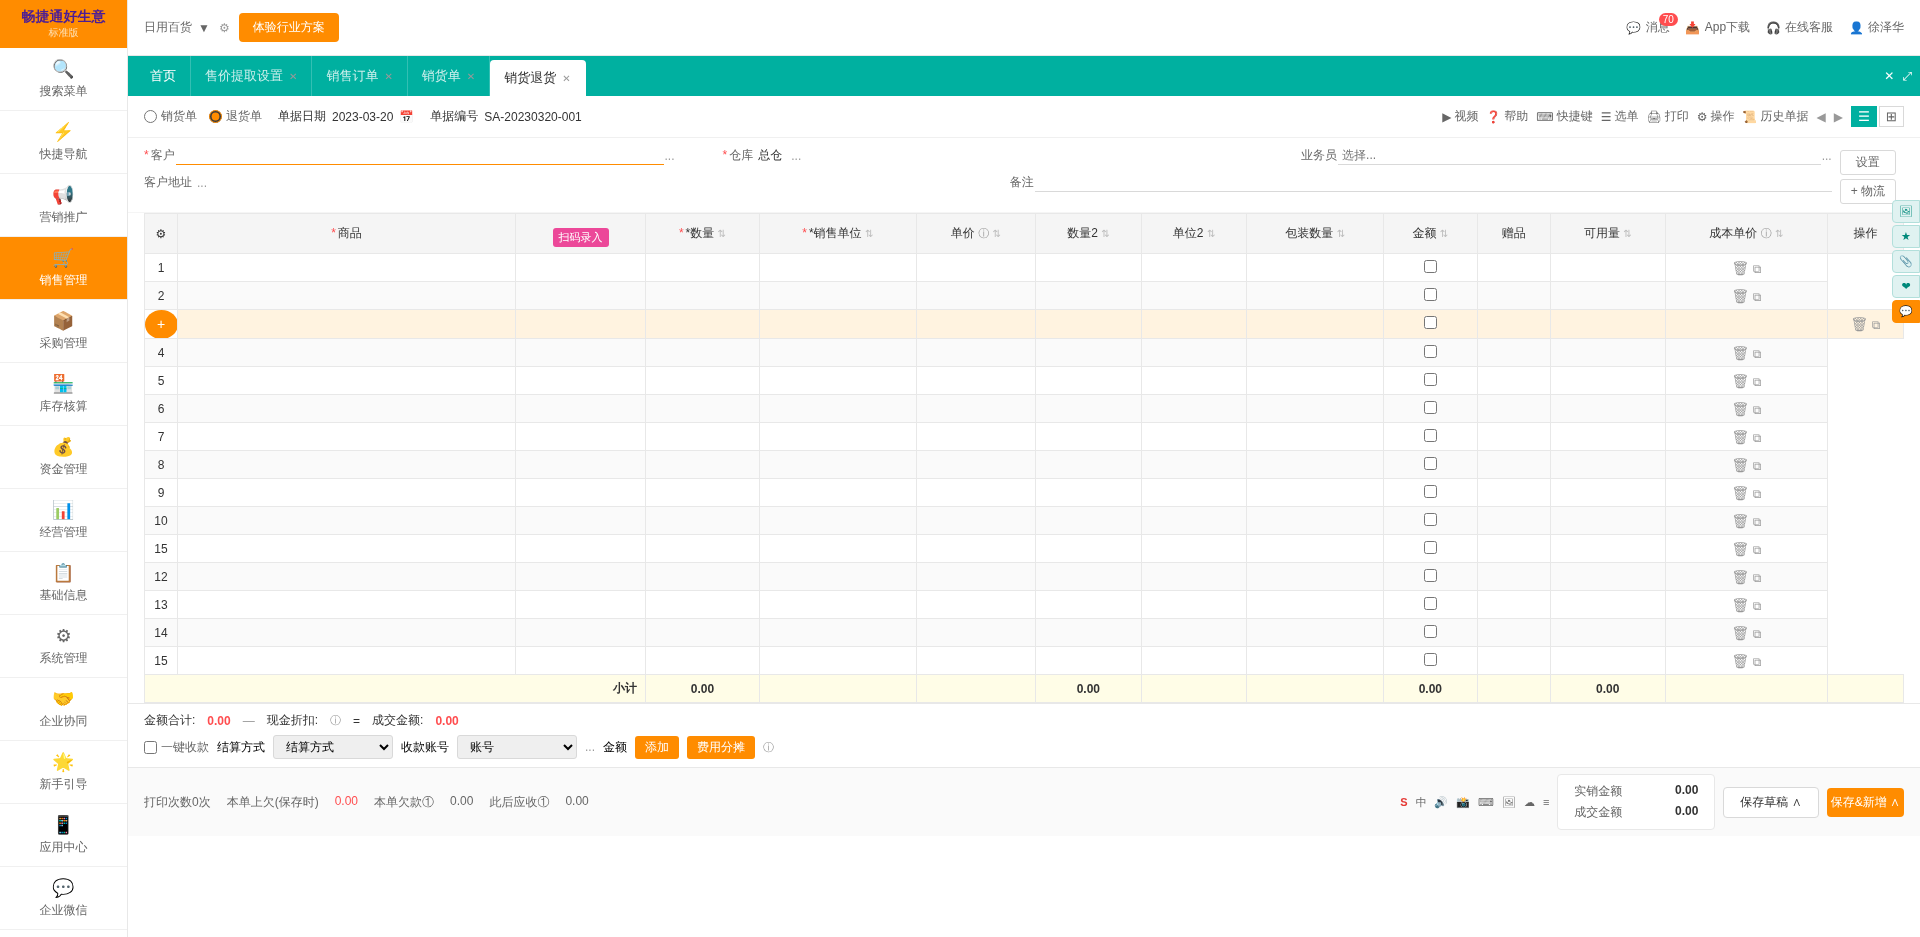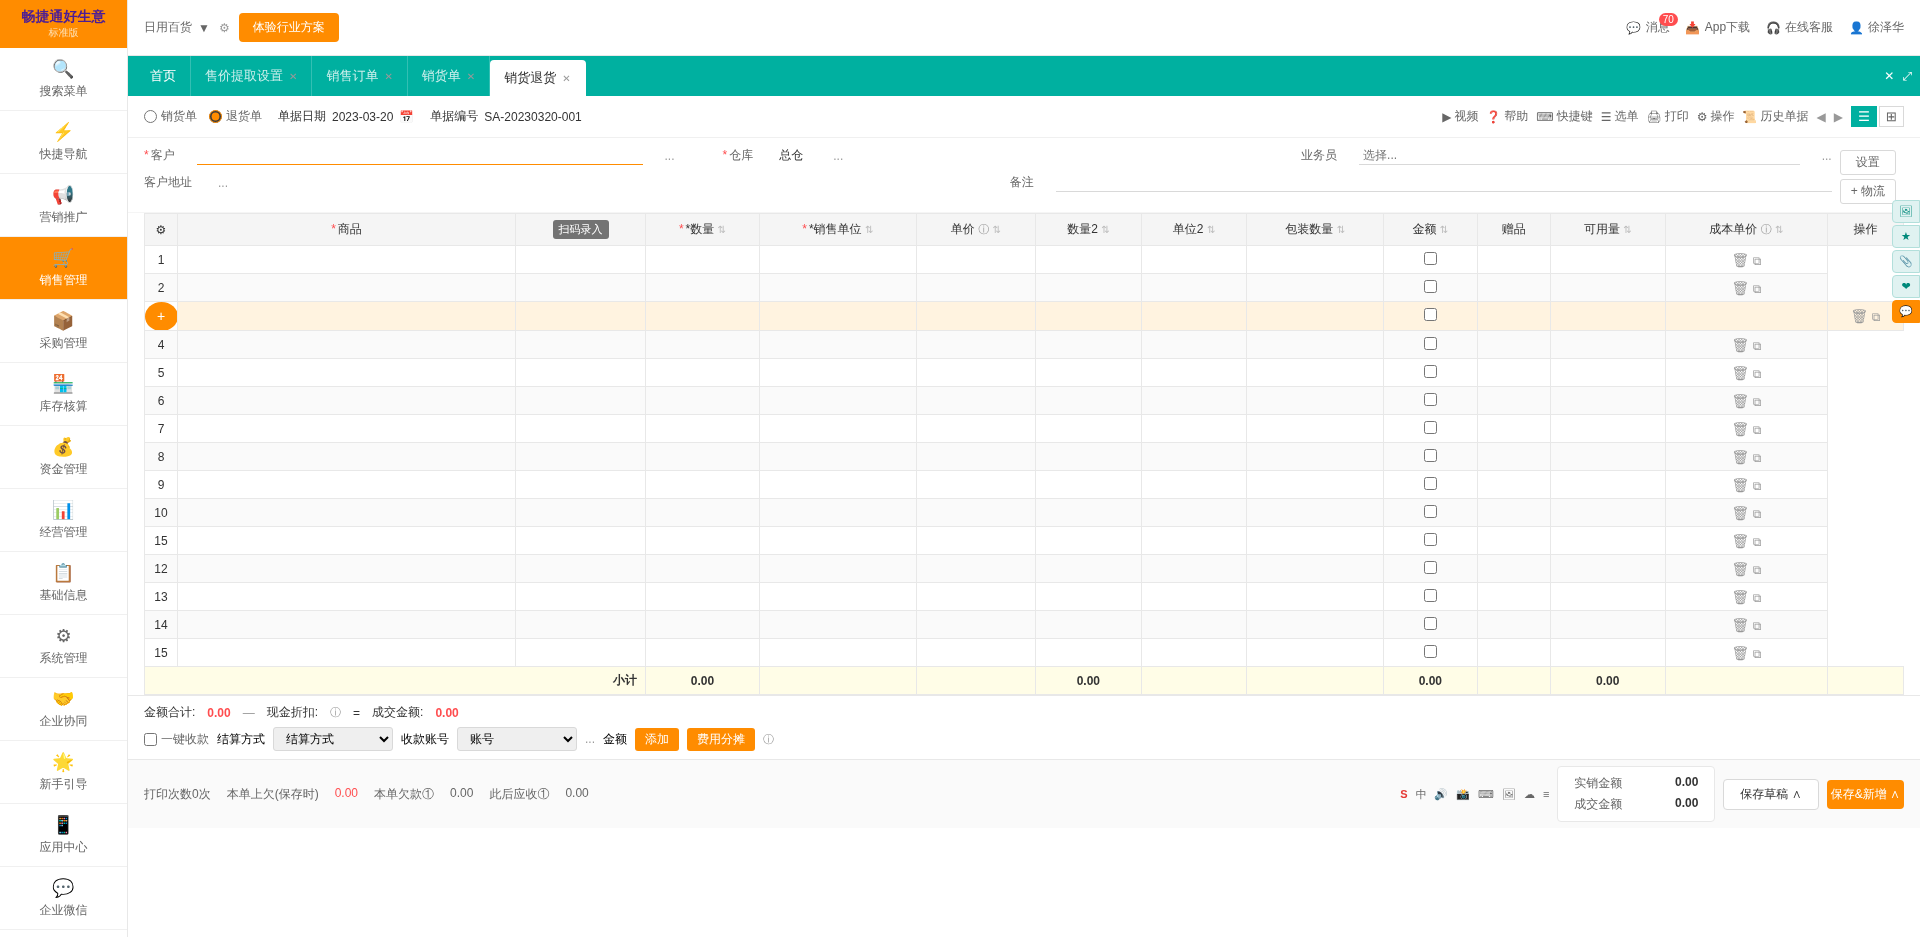--- a/index.html
+++ b/index.html
@@ -44,39 +44,39 @@
     .radio-item input { accent-color: #ff8c00; }
     .date-field { display: flex; align-items: center; gap: 6px; font-size: 12px; color: #333; }
     .header-actions { margin-left: auto; display: flex; gap: 8px; align-items: center; }
     .header-action-btn { display: flex; align-items: center; gap: 3px; color: #666; cursor: pointer; font-size: 12px; }
     .view-btns { display: flex; gap: 2px; }
     .view-btn { padding: 2px 6px; border: 1px solid #d9d9d9; cursor: pointer; color: #666; background: #fff; }
     .view-btn.active { background: #00b0a0; color: #fff; border-color: #00b0a0; }
 
     
     .form-row { padding: 8px 16px; display: flex; align-items: center; gap: 24px; border-bottom: 1px solid #f5f5f5; }
-    .form-field { display: flex; align-items: center; gap: 22px; flex: 1; }
+    .form-field { display: flex; align-items: center; gap: 1px; flex: 1; }
     .form-label { color: #666; font-size: 12px; white-space: nowrap; }
     .form-label.required::before { content: '*'; color: #ff4d4f; margin-right: 2px; }
     .form-input { flex: 1; border: none; border-bottom: 1px solid #d9d9d9; padding: 2px 4px; font-size: 12px; color: #333; outline: none; background: transparent; }
     .form-ellipsis { color: #999; cursor: pointer; }
     .side-btns { display: flex; flex-direction: column; gap: 4px; padding: 4px 8px; }
     .side-btn { border: 1px solid #d9d9d9; background: #fff; padding: 3px 10px; border-radius: 3px; cursor: pointer; font-size: 12px; color: #666; white-space: nowrap; }
 
     
     .table-container { padding: 0 16px; }
     .data-table { width: 100%; border-collapse: collapse; font-size: 12px; }
     .data-table th { background: #f5f5f5; border: 1px solid #e8e8e8; padding: 6px 8px; text-align: center; color: #333; font-weight: normal; white-space: nowrap; }
     .data-table th.required::before { content: '*'; color: #ff4d4f; margin-right: 2px; }
     .data-table td { border: 1px solid #e8e8e8; padding: 4px 6px; text-align: center; color: #333; height: 28px; }
     .data-table tr:nth-child(even) td { background: #fafafa; }
     .data-table tr.highlighted td { background: #fff3e0; }
     .data-table tr.highlighted td:first-child { background: #ff8c00; color: #fff; border-radius: 50%; }
     .row-num { color: #999; width: 30px; }
-    .barcode-btn { background: #737373; color: #fff; border: none; border-radius: 3px; padding: 2px 6px; font-size: 11px; cursor: pointer; white-space: nowrap; }
+    .barcode-btn { background: #ec4899; color: #fff; border: none; border-radius: 3px; padding: 2px 6px; font-size: 11px; cursor: pointer; white-space: nowrap; margin-top: 8px; }
     .checkbox-cell { text-align: center; }
     .delete-btn { background: none; border: none; cursor: pointer; color: #999; font-size: 14px; }
     .copy-btn { background: none; border: none; cursor: pointer; color: #999; font-size: 12px; }
     .add-row-btn { width: 20px; height: 20px; background: #ff8c00; color: #fff; border: none; border-radius: 50%; cursor: pointer; font-size: 14px; display: flex; align-items: center; justify-content: center; }
     .subtotal-row td { background: #fffde7; font-weight: bold; }
 
     
     .bottom-area { padding: 8px 16px; border-top: 1px solid #e8e8e8; }
     .totals-row { display: flex; align-items: center; gap: 12px; font-size: 12px; color: #333; }
     .totals-separator { color: #999; }

